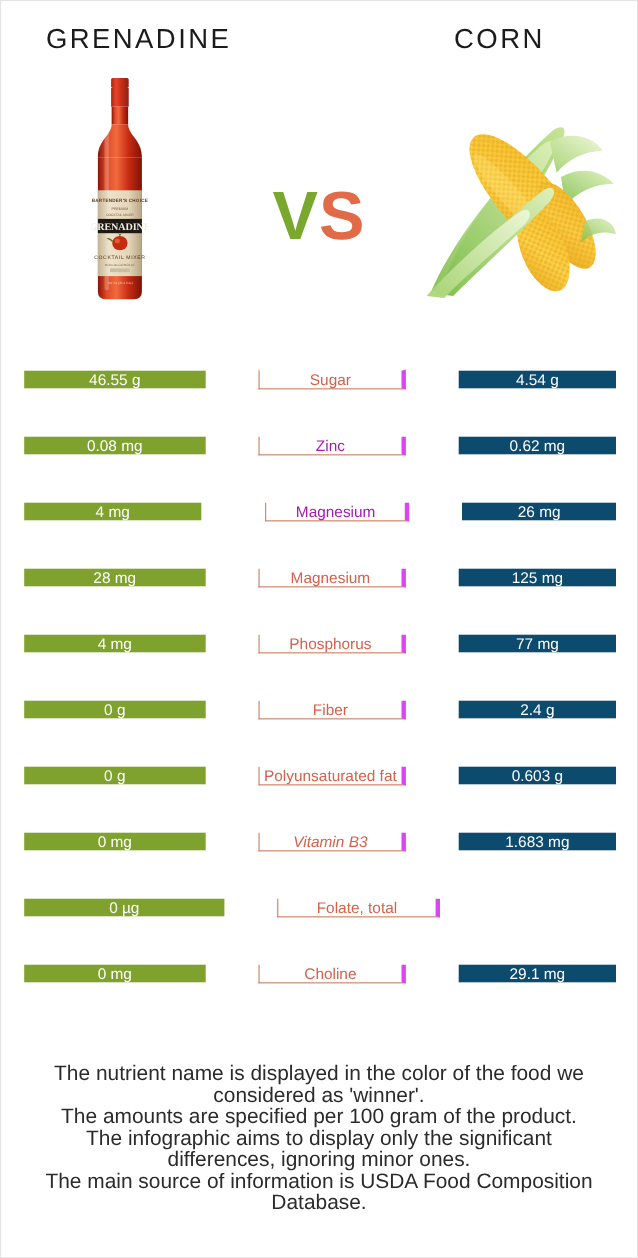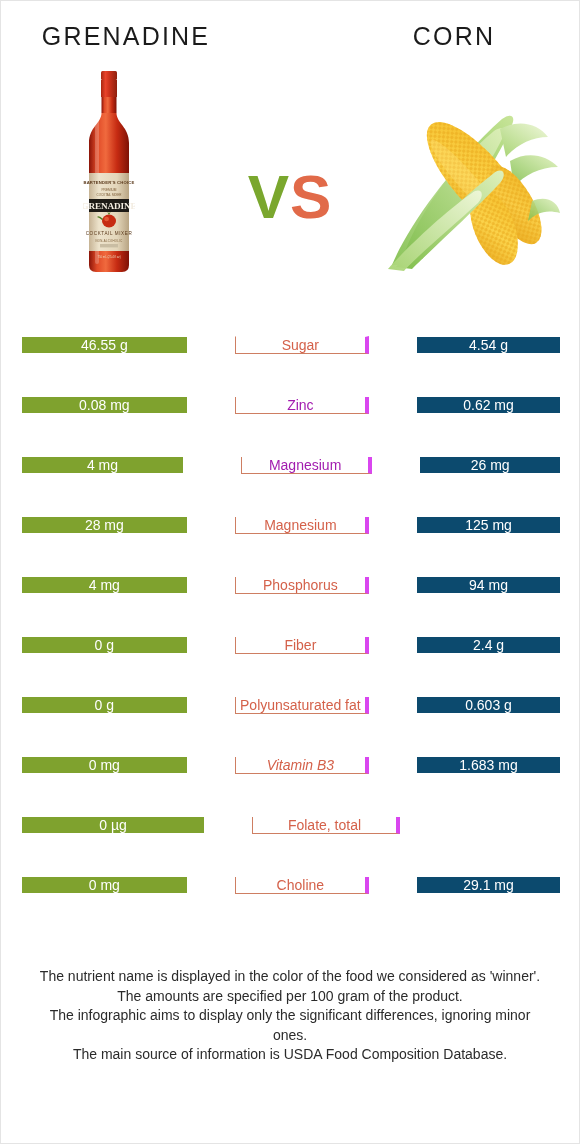--- a/index.html
+++ b/index.html
@@ -131,21 +131,21 @@
     color: #ffffff;
   }
 
   
   .footer {
     position: absolute;
     left: 30px;
     right: 30px;
     top: 966px;
     text-align: center;
-    font-size: 14px;
+    font-size: 19px;
     line-height: 19.5px;
     color: #2b2b2b;
   }
   .footer div { white-space: normal; }
 </style>
 </head>
 <body>
 
 <div class="header">
   <div class="food-title left">GRENADINE</div>
@@ -288,21 +288,21 @@
       <div class="cell cell-right">26 mg</div>
     </div>
     <div class="row">
       <div class="cell cell-left">28 mg</div>
       <div class="cell cell-mid" style="color: rgb(212, 97, 74);">Magnesium</div>
       <div class="cell cell-right">125 mg</div>
     </div>
     <div class="row">
       <div class="cell cell-left">4 mg</div>
       <div class="cell cell-mid" style="color: rgb(212, 97, 74);">Phosphorus</div>
-      <div class="cell cell-right">94 mg</div>
+      <div class="cell cell-right">77 mg</div>
     </div>
     <div class="row">
       <div class="cell cell-left">0 g</div>
       <div class="cell cell-mid" style="color: rgb(212, 97, 74);">Fiber</div>
       <div class="cell cell-right">2.4 g</div>
     </div>
     <div class="row">
       <div class="cell cell-left">0 g</div>
       <div class="cell cell-mid" style="color: rgb(212, 97, 74);">Polyunsaturated fat</div>
       <div class="cell cell-right">0.603 g</div>

